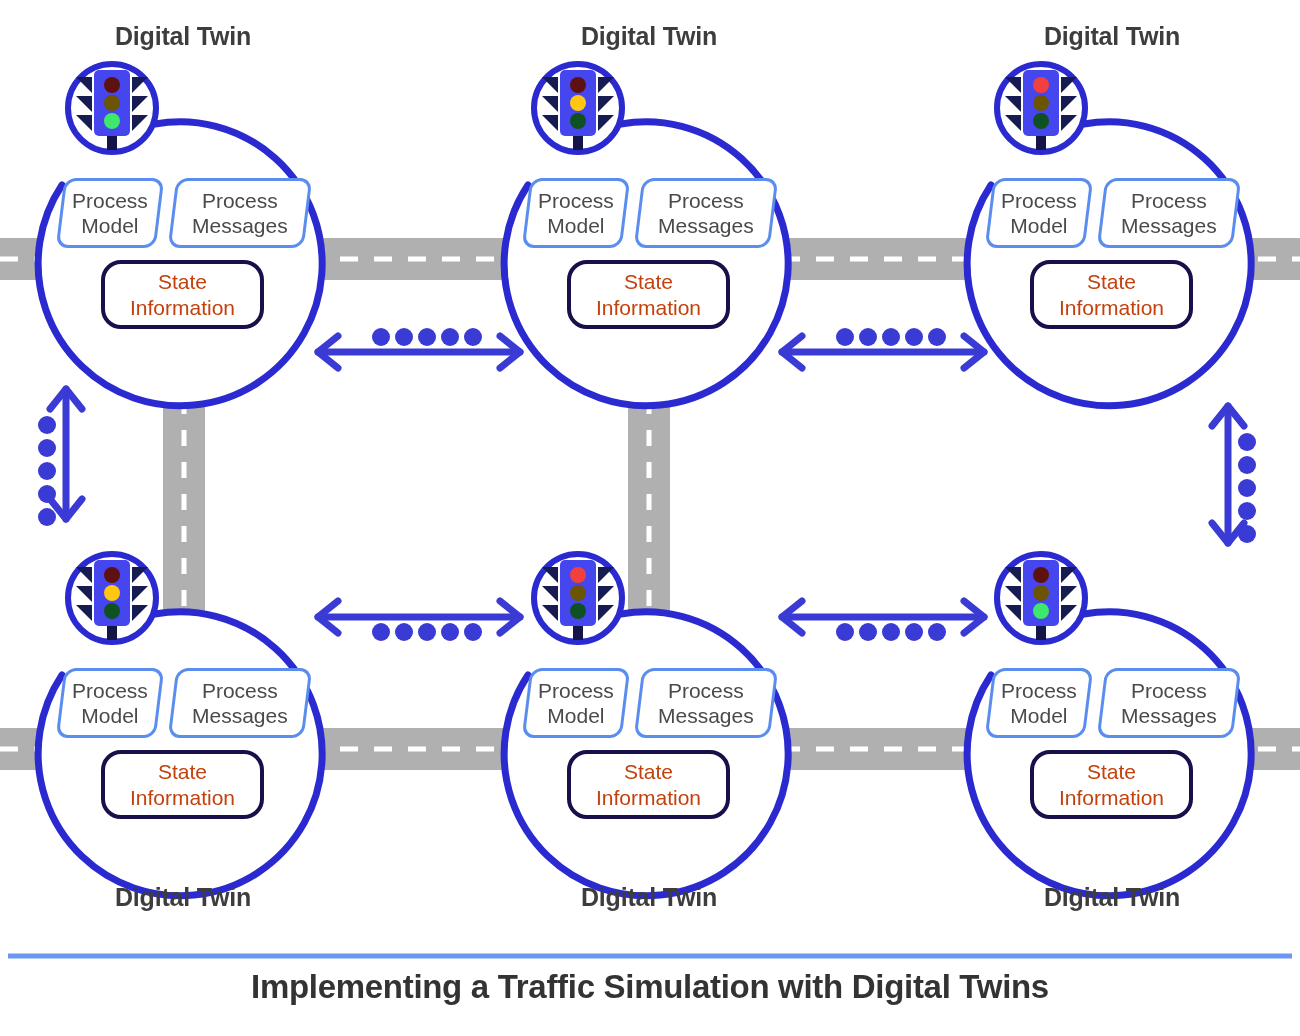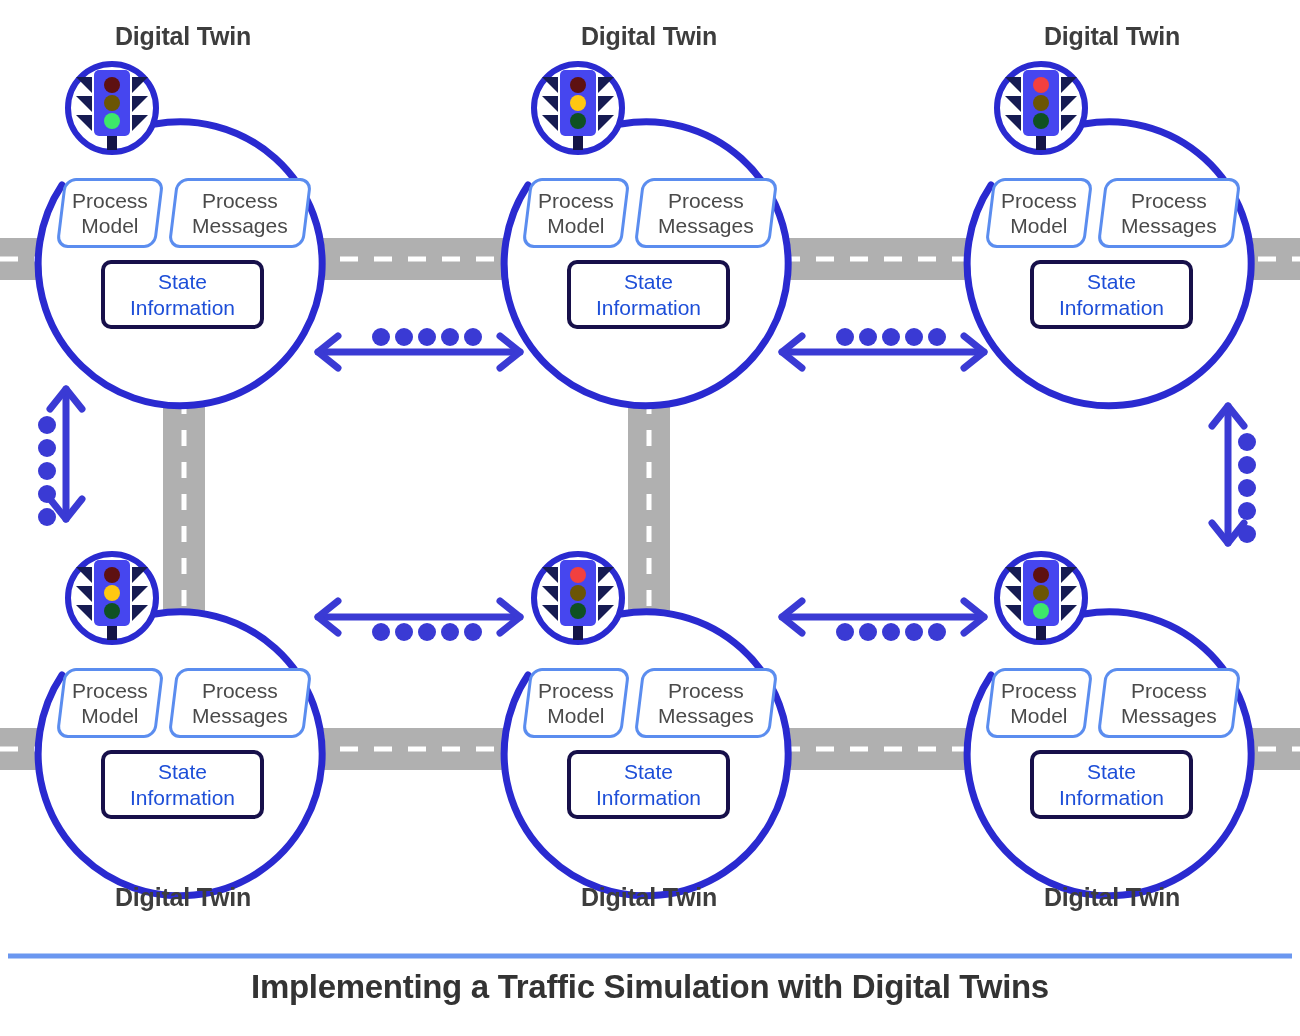--- a/index.html
+++ b/index.html
@@ -46,28 +46,28 @@
     text-align:center;
     font-size:21px;
     line-height:25px;
     color:#4a4a4a;
   }
   .state-box{
     position:absolute;
     box-sizing:border-box;
     background:#ffffff;
     border:4px solid #17104a;
-    border-radius:10px;
+    border-radius:20px;
     display:flex;
     align-items:center;
     justify-content:center;
     text-align:center;
     font-size:21px;
     line-height:26px;
-    color:#1d4ed8;
+    color:#c2410c;
   }
   .footer-title{
     position:absolute;
     left:0;top:968px;width:1300px;
     text-align:center;
     font-size:33px;
     font-weight:bold;
     color:#333333;
     letter-spacing:-0.3px;
   }

